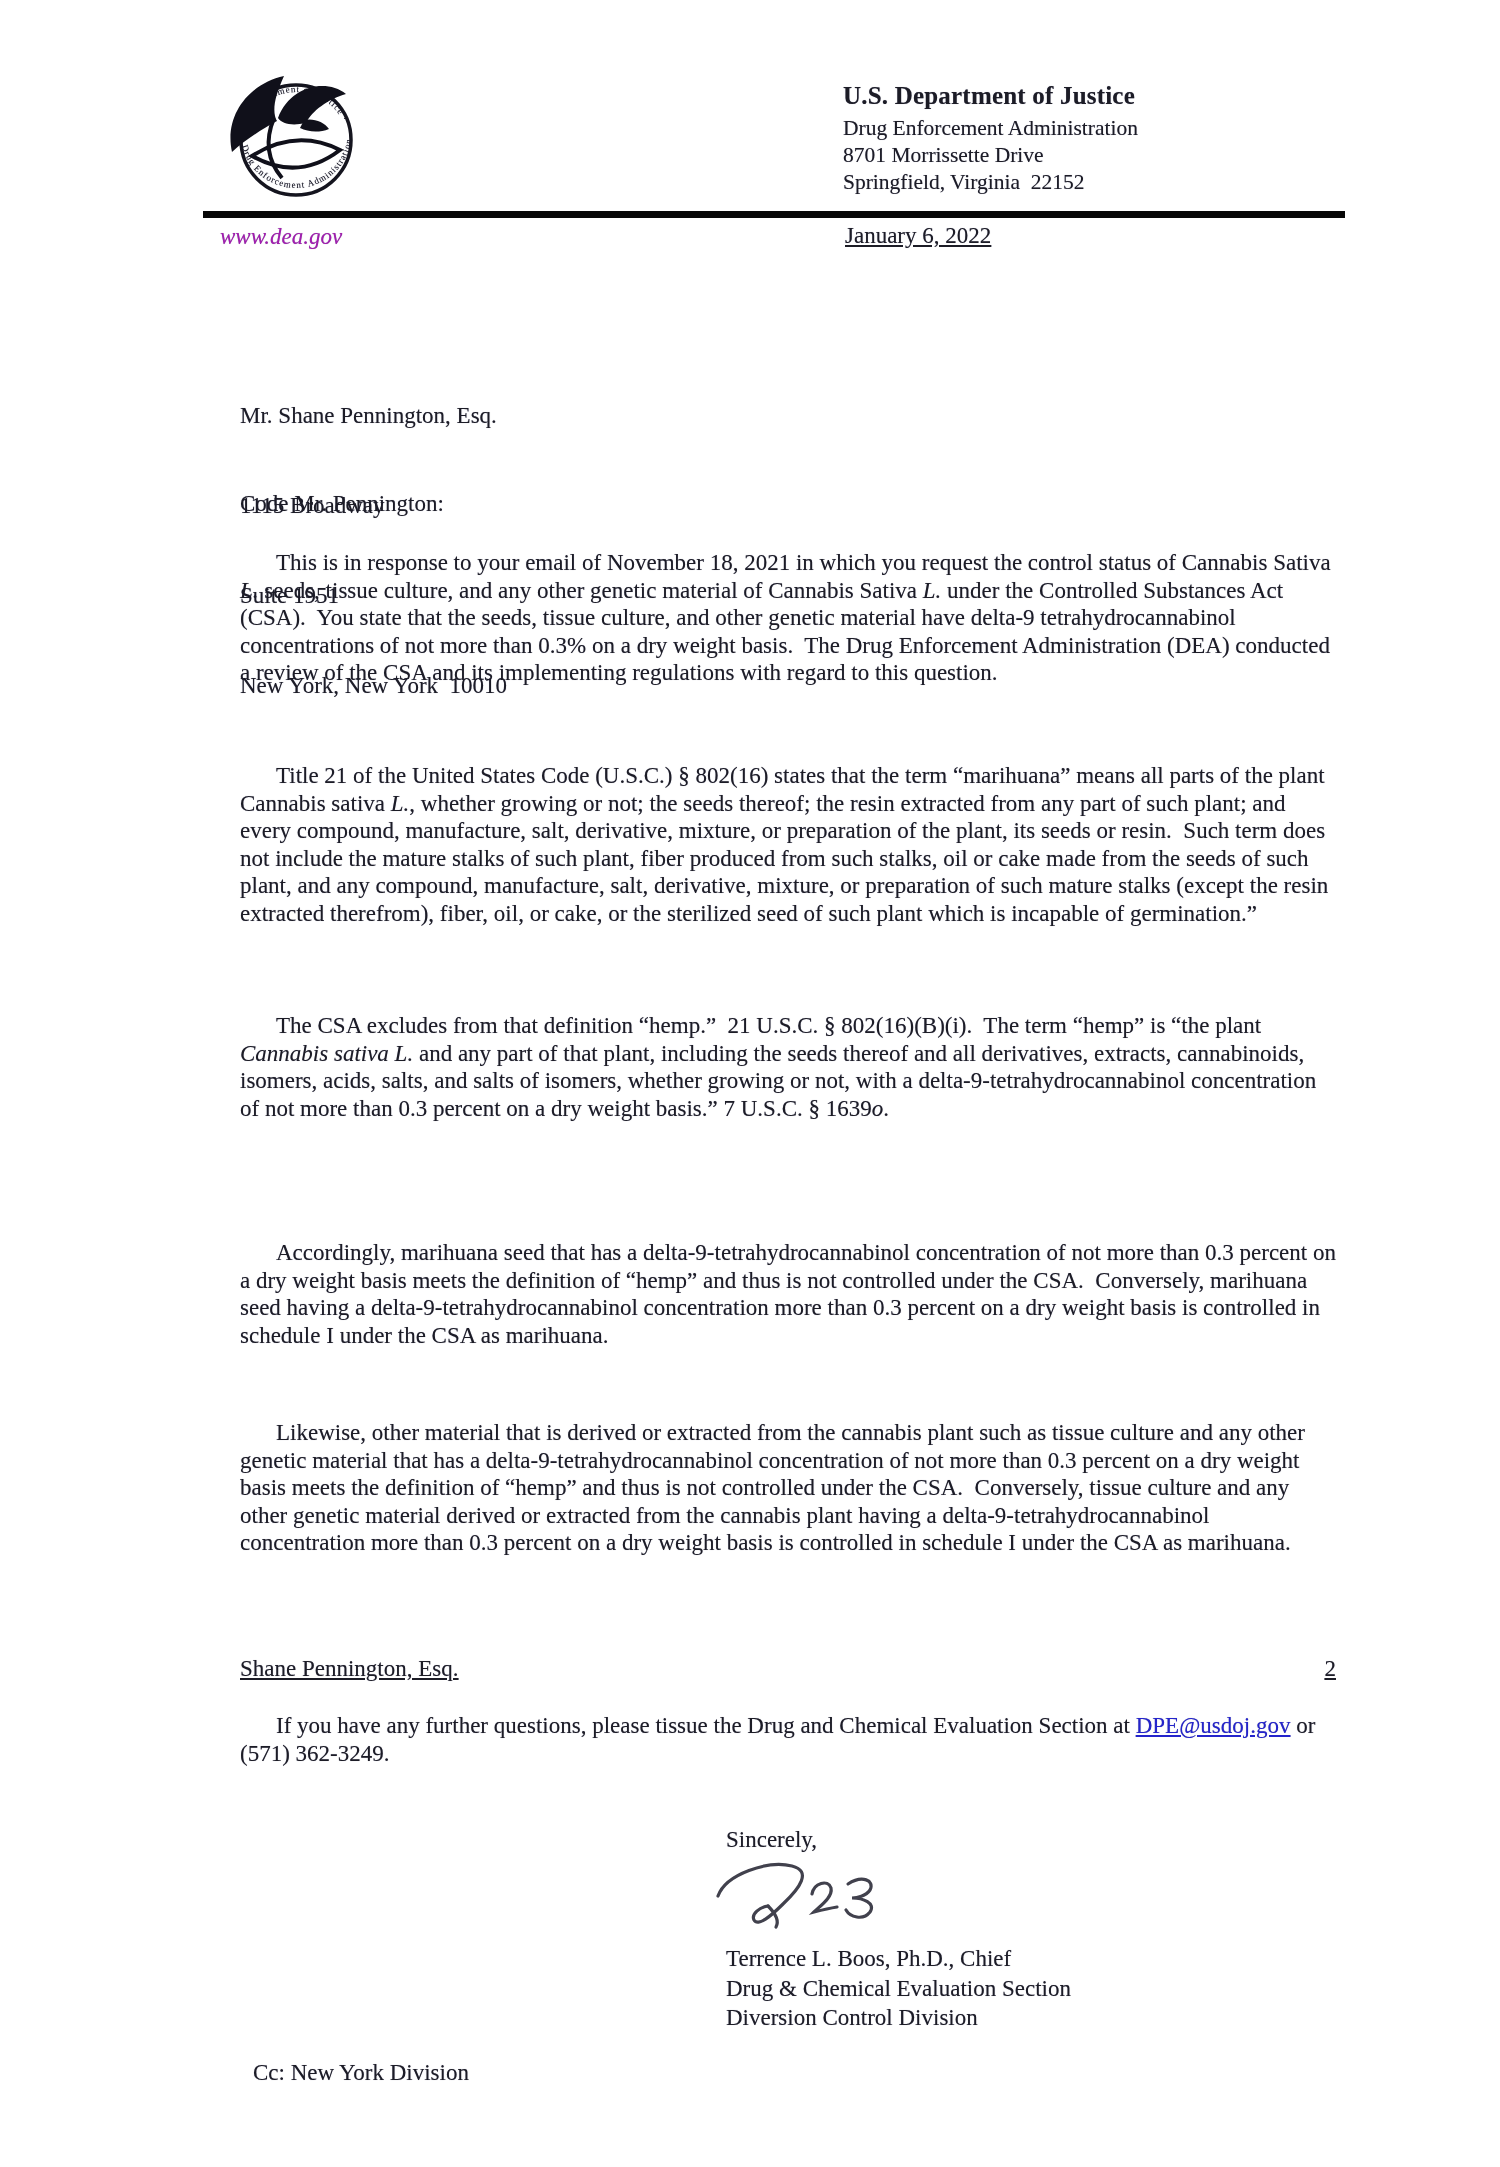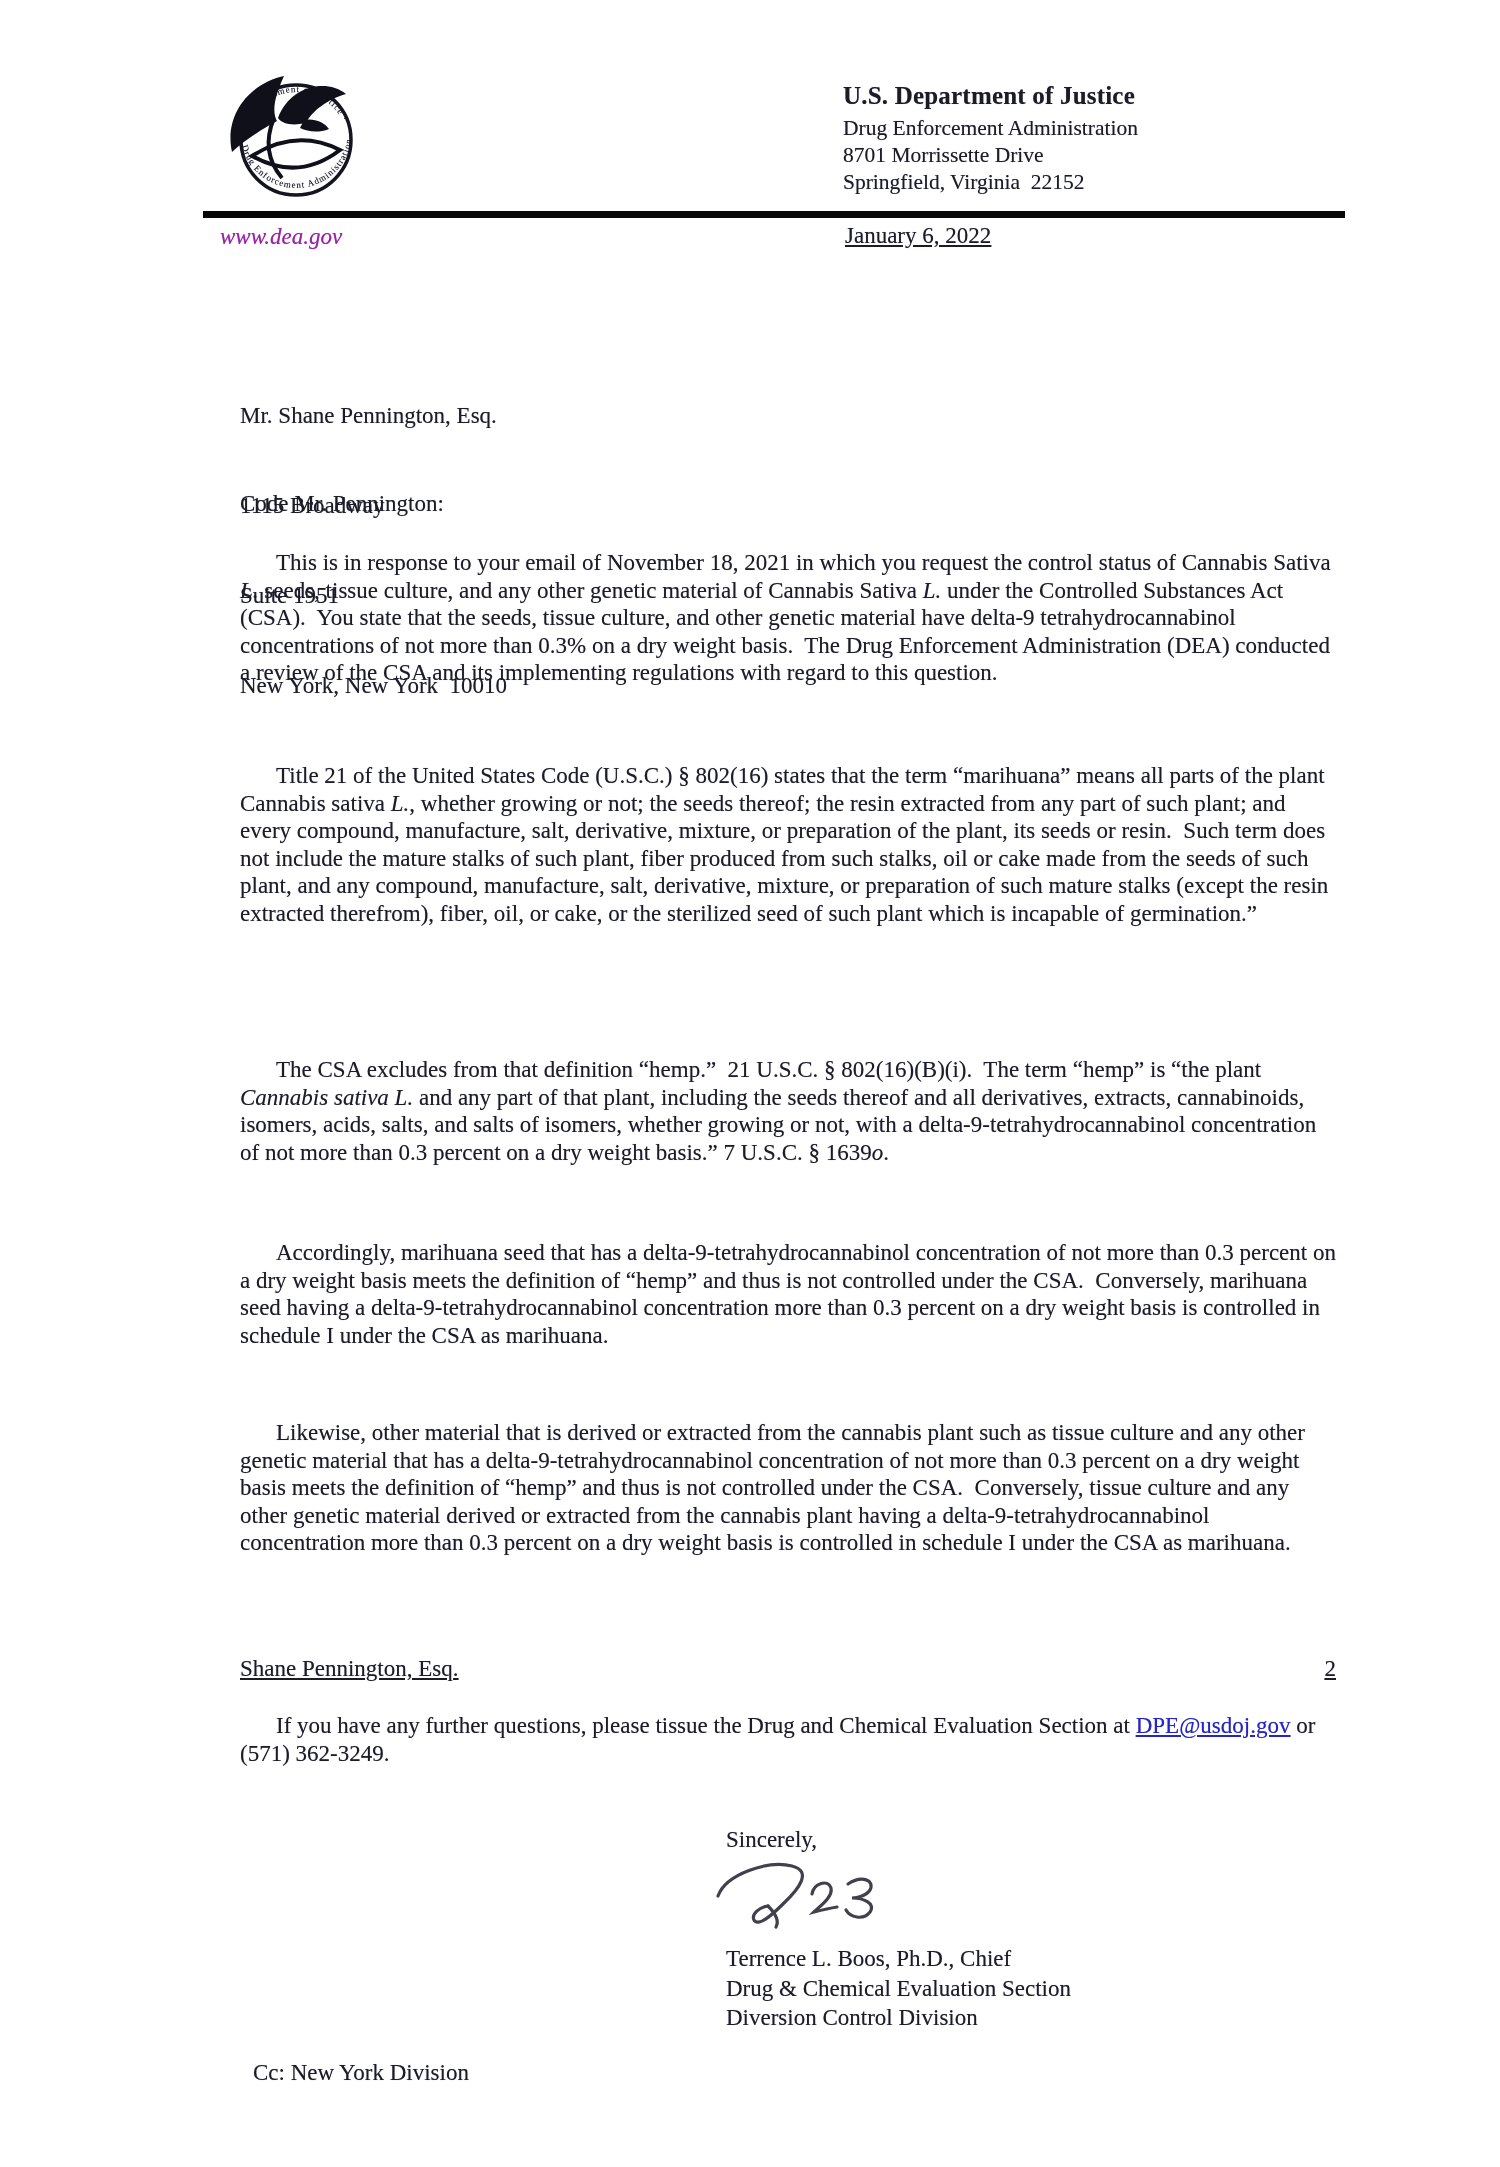--- a/index.html
+++ b/index.html
@@ -13,21 +13,21 @@
   .agency-line{font-size:21.5px;line-height:27px;white-space:pre-wrap;}
   .rule{position:absolute;left:203px;top:211px;width:1142px;height:7px;background:#070707;}
   .website{position:absolute;left:220px;top:224px;font-size:23px;font-weight:normal;font-style:italic;color:#a21caf;}
   .date{position:absolute;left:845px;top:223px;font-size:23px;text-decoration:underline;}
   .recipient{position:absolute;left:240px;top:341px;font-size:23px;line-height:30px;white-space:pre-wrap;}
   .salutation{position:absolute;left:240px;top:491px;font-size:23px;}
   .para{
     position:absolute;left:240px;width:1098px;margin:0;
     font-size:23px;line-height:27.5px;text-indent:36px;white-space:pre-wrap;
   }
-  .p1{top:549px}.p2{top:762px}.p3{top:1056px}.p4{top:1239px}.p5{top:1419px}.p6{top:1712px}
+  .p1{top:549px}.p2{top:762px}.p3{top:1012px}.p4{top:1239px}.p5{top:1419px}.p6{top:1712px}
   .it{font-style:italic;}
   .para a{color:#2424cc;text-decoration:underline;}
   .page2-header{position:absolute;left:240px;top:1656px;width:1096px;display:flex;justify-content:space-between;font-size:23px;text-decoration:underline;}
   .closing-val{position:absolute;left:726px;top:1827px;font-size:23px;}
   .signature{position:absolute;left:710px;top:1854px;}
   .signer{position:absolute;left:726px;top:1944px;font-size:23px;line-height:29.5px;}
   .cc{position:absolute;left:240px;top:2060px;font-size:23px;margin-left:13px;}
   .scan{text-shadow:0 0 .7px rgba(25,25,70,.45);}
 </style>
 </head>

